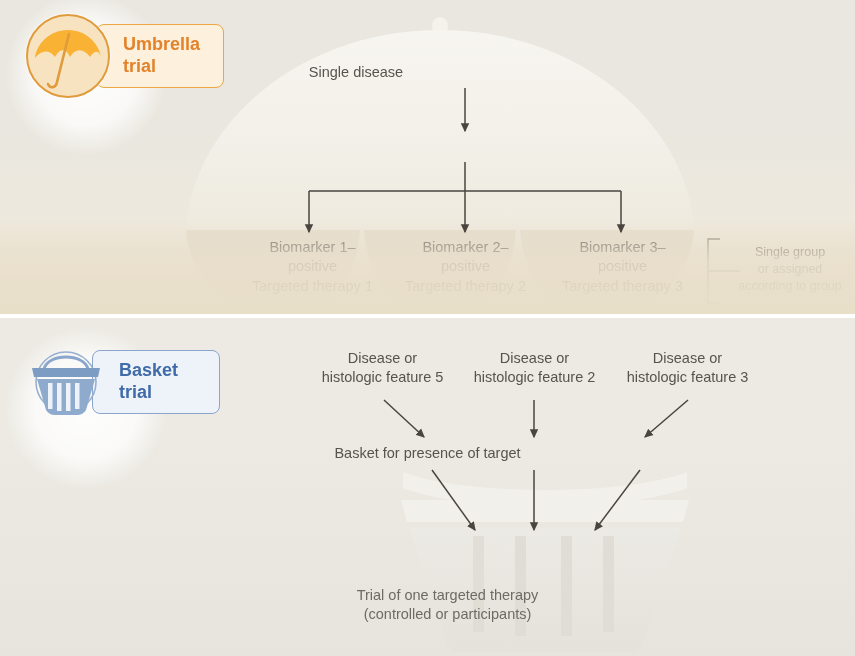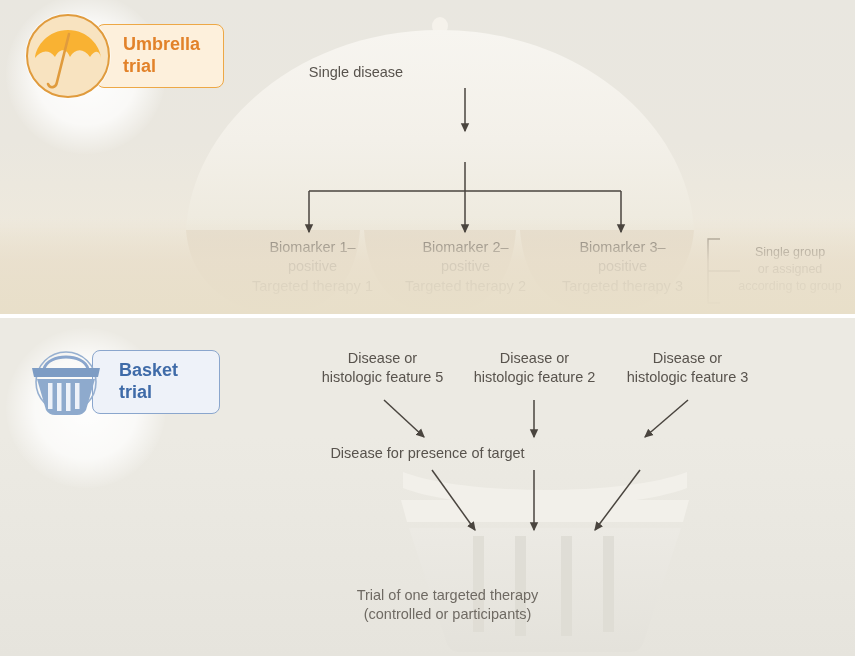--- a/index.html
+++ b/index.html
@@ -314,21 +314,21 @@
       <span>Disease or</span><br>
       <span>histologic feature 2</span>
     </div>
 
     <div class="node" style="left:605px; top:31px; width:165px;">
       <span>Disease or</span><br>
       <span>histologic feature 3</span>
     </div>
 
     <div class="node" style="left:0; top:126px; width:855px;">
-      <span>Disease for presence of target</span>
+      <span>Basket for presence of target</span>
     </div>
 
 
     <div class="node muted" style="left:0; top:268px; width:855px;padding-left:20px;">
       <span>Trial of one targeted therapy</span><br>
       <span>(controlled or participants)</span>
     </div>
   </div>
 
   <svg id="connectors" viewBox="0 0 855 656">

